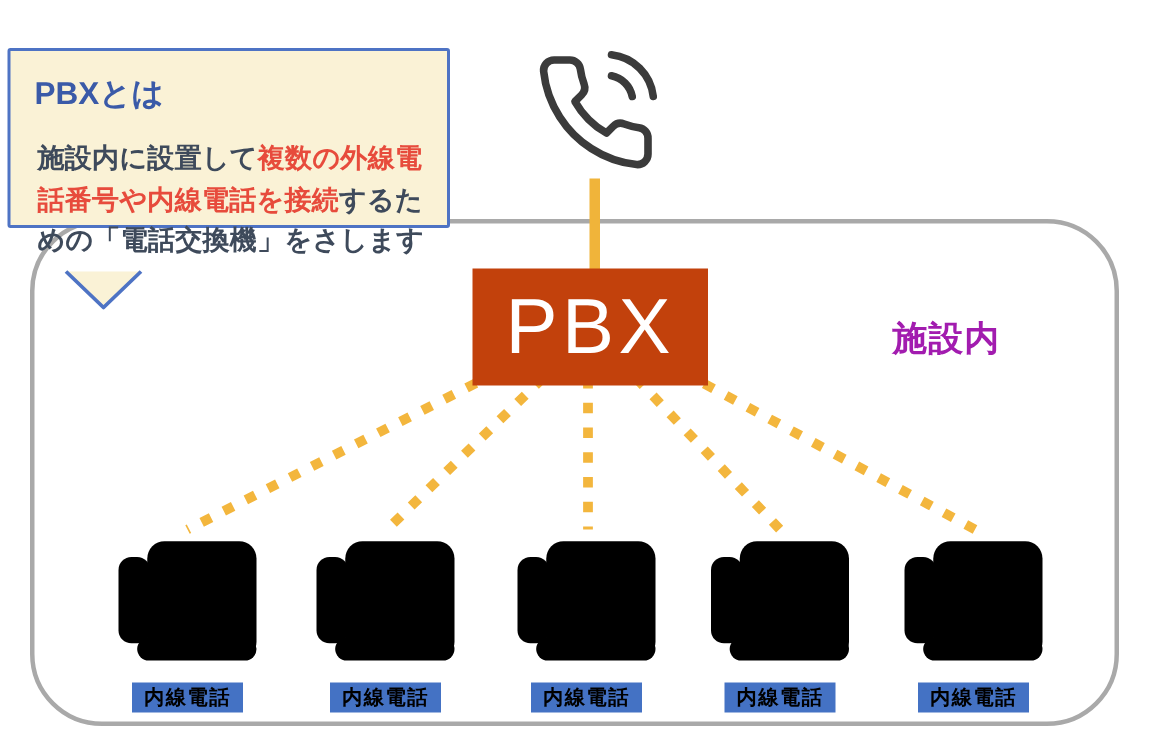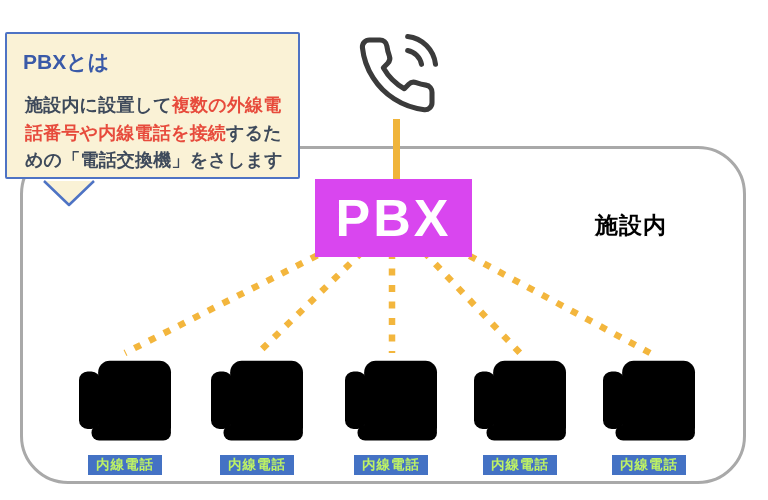--- a/index.html
+++ b/index.html
@@ -2,43 +2,43 @@
 <html><head>
 <meta charset="utf-8">
 <style>
   html,body{margin:0;padding:0;background:#fff;}
   .stage{position:relative;width:768px;height:500px;background:#ffffff;overflow:hidden;
          font-family:"Liberation Sans","DejaVu Sans",sans-serif;}
 
   
   .facility{position:absolute;left:20px;top:146px;width:726px;height:338px;
             border:3.5px solid #a9a9a9;border-radius:48px;box-sizing:border-box;background:#fff;}
-  .facility-label{position:absolute;left:595px;top:210px;font-size:23px;font-weight:bold;color:#000000;letter-spacing:1px;}
+  .facility-label{position:absolute;left:595px;top:210px;font-size:23px;font-weight:bold;color:#a21caf;letter-spacing:1px;}
 
   
   .lines{position:absolute;left:0;top:0;width:768px;height:500px;pointer-events:none;}
   .dotline{stroke:#F3B63D;stroke-width:6.5;stroke-dasharray:7 9.5;stroke-linecap:butt;fill:none;}
   .solidline{position:absolute;left:393px;top:119px;width:7px;height:62px;background:#F0B43A;}
 
   
   .callicon{position:absolute;left:355px;top:33px;width:84px;height:84px;}
   .callicon path{fill:none;stroke:#3b3b3b;stroke-width:1.45;stroke-linecap:round;stroke-linejoin:round;}
 
   
-  .pbxbox{position:absolute;left:315px;top:179px;width:157px;height:78px;background:#d946ef;
+  .pbxbox{position:absolute;left:315px;top:179px;width:157px;height:78px;background:#c2410c;
           display:flex;align-items:center;justify-content:center;
-          color:#fff;font-size:52px;font-weight:bold;letter-spacing:3px;}
+          color:#fff;font-size:52px;font-weight:normal;letter-spacing:3px;}
 
   
   .phone{position:absolute;top:357px;width:100px;height:92px;}
-  .plabel{position:absolute;top:455px;width:74px;height:20px;background:#4472C4;color:#bef264;
+  .plabel{position:absolute;top:455px;width:74px;height:20px;background:#4472C4;color:#000000;
           font-size:13.5px;font-weight:bold;line-height:20px;text-align:center;letter-spacing:1px;}
 
   
-  .callout{position:absolute;left:5px;top:32px;width:295px;height:147px;box-sizing:border-box;
+  .callout{position:absolute;left:5px;top:32px;width:295px;height:120px;box-sizing:border-box;
            background:#FAF2D6;border:2.5px solid #4E73C4;border-radius:2px;padding:12px 6px 0 8px;}
   .callout-title{font-size:21px;font-weight:bold;color:#3A5AA8;margin:2px 0 0 8px;}
   .callout-body{margin-top:16px;font-size:18px;line-height:27.5px;font-weight:bold;color:#3E4A5B;
                 letter-spacing:0.2px;margin-left:10px;}
   .hl{color:#E74B3C;}
   .tail{position:absolute;left:40px;top:180px;width:60px;height:28px;}
 </style>
 </head>
 <body>
 

